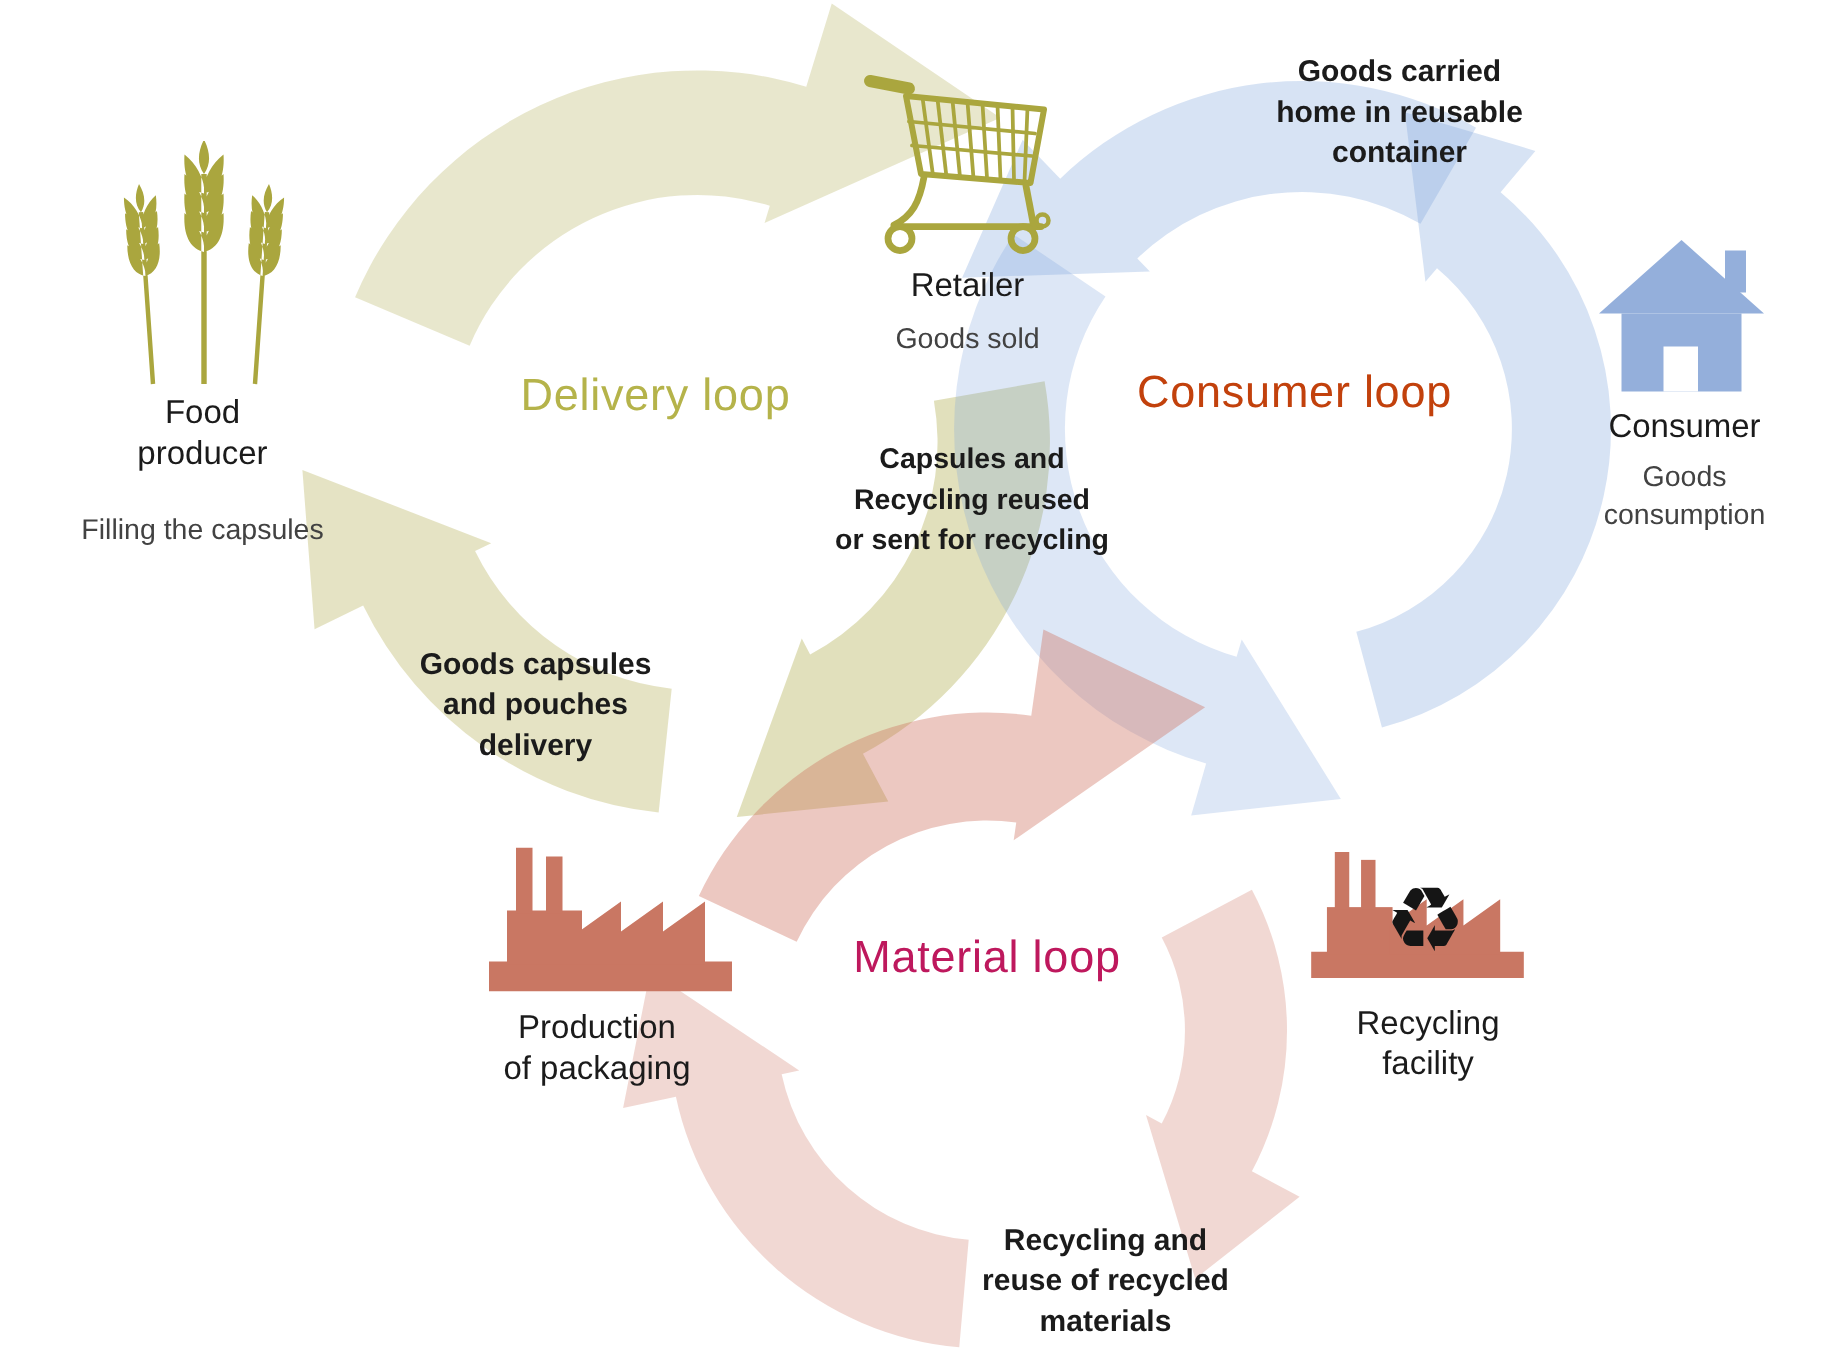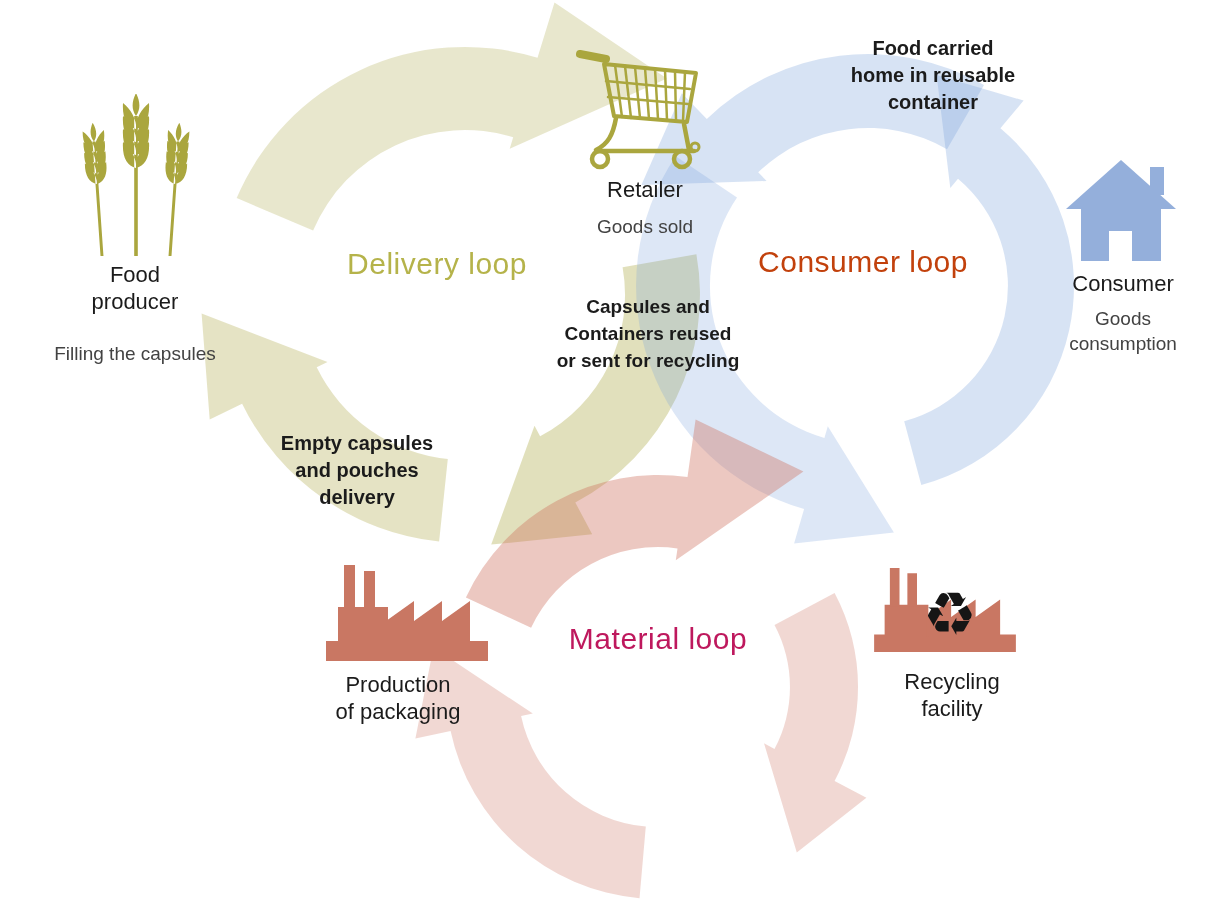--- a/index.html
+++ b/index.html
@@ -57,29 +57,32 @@
         <path d="M 465.9 597.4 A 212 212 0 0 1 687.5 477.1 L 695.6 419.6 L 803.4 471.5 L 675.8 560.2 L 677.5 548.4 A 140 140 0 0 0 531.1 627.8 Z" fill="#cc6f5c" fill-opacity="0.38"></path>
         <path d="M 834.6 593.1 A 200 200 0 0 1 834.6 780.9 L 866.4 797.8 L 796.8 852.5 L 764.0 743.3 L 774.5 749.0 A 132 132 0 0 0 774.5 625.0 Z" fill="#cc6f5c" fill-opacity="0.27"></path>
         <path d="M 639.5 898.2 A 212 212 0 0 1 450.6 731.1 L 415.4 738.6 L 433.5 647.4 L 532.8 713.6 L 521.1 716.1 A 140 140 0 0 0 645.8 826.5 Z" fill="#cc6f5c" fill-opacity="0.27"></path>
       </g>
     </svg>
 
   <div class="ctr loop-title" style="left: 437px; top: 247px; color: rgb(181, 179, 74);">Delivery loop</div>
   <div class="ctr loop-title" style="left: 863px; top: 245px; color: #c2410c;">Consumer loop</div>
   <div class="ctr loop-title" style="left: 658px; top: 622px; color: #be185d;">Material loop</div>
 
-  <div class="ctr flow" style="left:933px;top:35px">Food carried
+  <div class="ctr flow" style="left:933px;top:35px">Goods carried
 home in reusable
 container</div>
   <div class="ctr flow" style="left:648px;top:293px;font-size:19px">Capsules and
-Containers reused
+Recycling reused
 or sent for recycling</div>
-  <div class="ctr flow" style="left:357px;top:430px">Empty capsules
+  <div class="ctr flow" style="left:357px;top:430px">Goods capsules
 and pouches
 delivery</div>
+  <div class="ctr flow" style="left:737px;top:814px">Recycling and
+reuse of recycled
+materials</div>
 
   <div>
     <svg class="icon-svg" style="left:80px;top:94px" width="112" height="164" viewBox="0 0 112 164">
       <g fill="#aaa63e">
         <use href="#stalk" transform="translate(56,162)"></use>
         <use href="#stalk" transform="translate(22,162) rotate(-4) scale(0.82)"></use>
         <use href="#stalk" transform="translate(90,162) rotate(4) scale(0.82)"></use>
       </g>
     </svg>
     <div class="ctr lbl" style="left:135px;top:261px">Food

